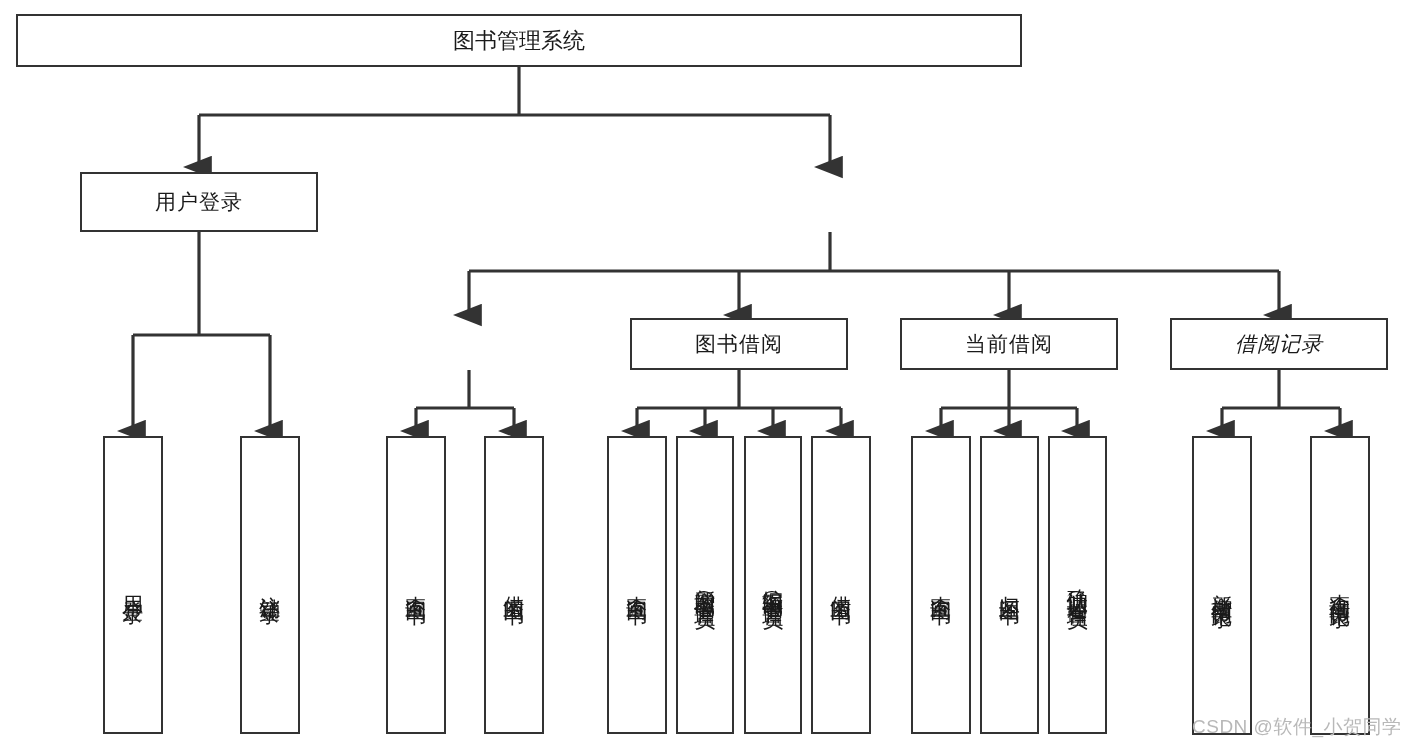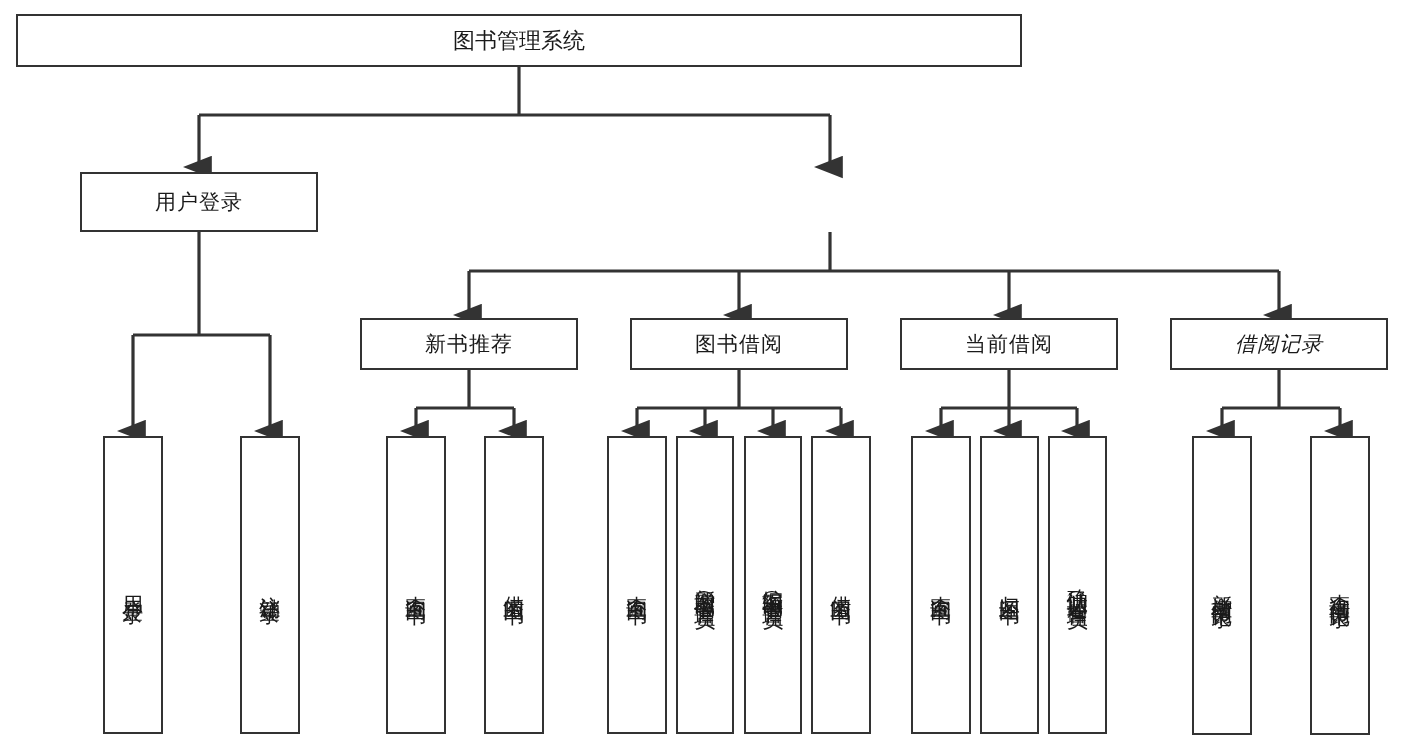--- a/index.html
+++ b/index.html
@@ -119,21 +119,20 @@
       <path d="M1222,408 L1340,408"></path>
       <path d="M1222,408 L1222,430" marker-end="url(#arrow)"></path>
       <path d="M1340,408 L1340,430" marker-end="url(#arrow)"></path>
     </g>
   </svg>
 
   <div class="node root" style="left:16px; top:14px; width:1006px; height:53px;">图书管理系统</div>
 
   <div class="node horiz" style="left:80px; top:172px; width:238px; height:60px;">用户登录</div>
 
-  <div class="node horiz" style="left:360px; top:318px; width:218px; height:52px;">新书推荐</div>
   <div class="node horiz" style="left:900px; top:318px; width:218px; height:52px;">当前借阅</div>
   <div class="node horiz" style="left:630px; top:318px; width:218px; height:52px;">图书借阅</div>
   <div class="node horiz" style="left:1170px; top:318px; width:218px; height:52px;font-style:italic;">借阅记录</div>
 
   <div class="node vert" style="left:103px; top:436px; width:60px; height:298px;">
     <span>用户登录</span>
   </div>
   <div class="node vert" style="left:240px; top:436px; width:60px; height:298px;">
     <span>注销登录</span>
   </div>
@@ -168,14 +167,15 @@
     <span>确认归还（管理员）</span>
   </div>
 
   <div class="node vert" style="left:1192px; top:436px; width:60px; height:299px;">
     <span>新增借阅记录</span>
   </div>
   <div class="node vert" style="left:1310px; top:436px; width:60px; height:299px;">
     <span>查询借阅记录</span>
   </div>
 
+  <div class="watermark">CSDN @软件_小贺同学</div>
 
 </div>
 
 </body></html>

